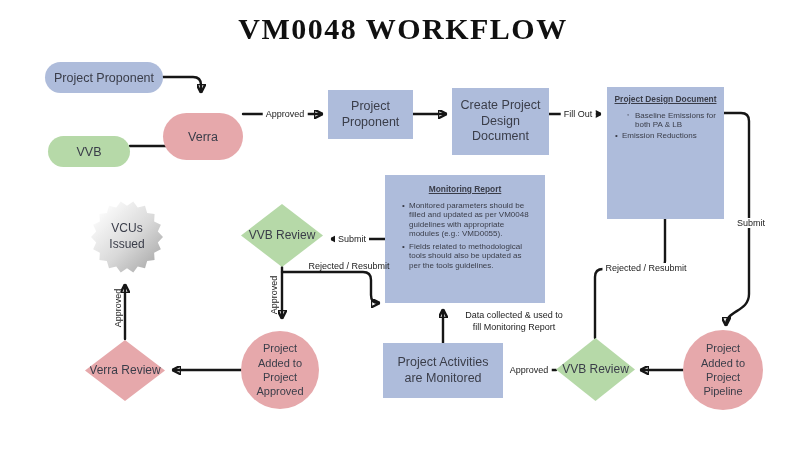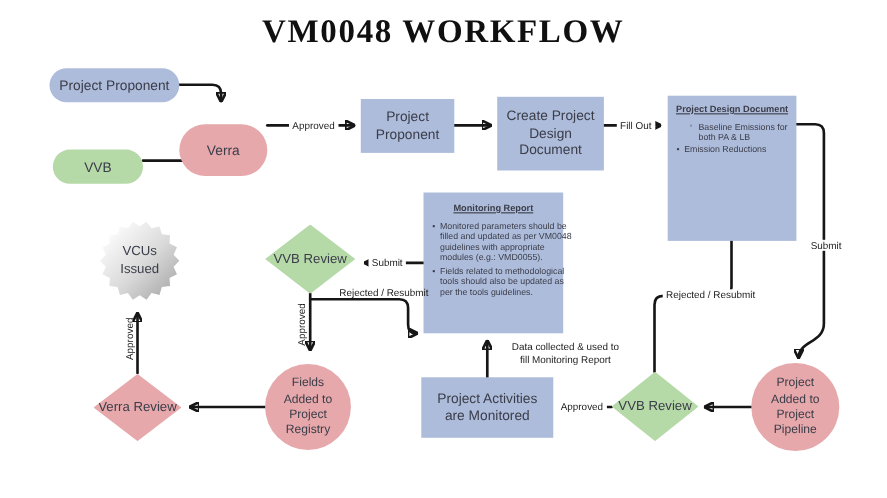--- a/index.html
+++ b/index.html
@@ -73,35 +73,35 @@
   <div class="docbox" style="left:607px;top:60px;width:117px;height:132px;margin-top:27px;">
     <h3>Project Design Document</h3>
     <ul class="b2">
       <li>Baseline Emissions for both PA &amp; LB</li>
     </ul>
     <ul class="b1">
       <li>Emission Reductions</li>
     </ul>
   </div>
 
-  <div class="docbox" style="left:385px;top:175px;width:127px;height:128px;padding-top:9px;">
+  <div class="docbox" style="left:385px;top:175px;width:160px;height:128px;padding-top:9px;">
     <h3>Monitoring Report</h3>
     <ul class="b1" style="width:128px;margin:0 auto;">
       <li style="margin-bottom:3px;">Monitored parameters should be filled and updated as per VM0048 guidelines with appropriate modules (e.g.: VMD0055).</li>
       <li>Fields related to methodological tools should also be updated as per the tools guidelines.</li>
     </ul>
   </div>
 
   <div class="node rect" style="left:383px;top:343px;width:120px;height:55px;">Project Activities are Monitored</div>
 
   <div class="node diamond greenbg" style="left:241px;top:204px;width:82px;height:63px;">VVB Review</div>
   <div class="node diamond greenbg" style="left:556px;top:338px;width:79px;height:63px;">VVB Review</div>
   <div class="node diamond pinkbg" style="left:85px;top:340px;width:80px;height:61px;">Verra Review</div>
 
-  <div class="node circle" style="left:241px;top:331px;width:78px;height:78px;padding:4px 8px;">Fields Added to Project Registry</div>
+  <div class="node circle" style="left:241px;top:331px;width:78px;height:78px;padding:4px 8px;">Project Added to Project Approved</div>
   <div class="node circle" style="left:683px;top:330px;width:80px;height:80px;padding:4px 8px;">Project Added to Project Pipeline</div>
 
   <div class="node badge" style="left: 91px; top: 201px; width: 72px; height: 72px; padding: 4px 12px; clip-path: polygon(50% 6.5%, 58.7% 0.8%, 64.9% 9.1%, 75% 6.7%, 78% 16.7%, 88.3% 17.9%, 87.7% 28.3%, 97% 32.9%, 92.8% 42.4%, 100% 50%, 92.8% 57.6%, 97% 67.1%, 87.7% 71.8%, 88.3% 82.1%, 78% 83.3%, 75% 93.3%, 64.9% 90.9%, 58.7% 99.2%, 50% 93.5%, 41.3% 99.2%, 35.1% 90.9%, 25% 93.3%, 22% 83.3%, 11.7% 82.1%, 12.3% 71.8%, 3% 67.1%, 7.2% 57.6%, 0% 50%, 7.2% 42.4%, 3% 32.9%, 12.3% 28.3%, 11.7% 17.9%, 22% 16.7%, 25% 6.7%, 35.1% 9.1%, 41.3% 0.8%);">VCUs Issued</div>
 
   <div class="lbl bg" style="left:285px;top:114px;">Approved</div>
   <div class="lbl bg" style="left:578px;top:114px;">Fill Out</div>
   <div class="lbl bg" style="left:751px;top:223px;">Submit</div>
   <div class="lbl bg" style="left:646px;top:268px;">Rejected / Resubmit</div>
   <div class="lbl bg" style="left:529px;top:370px;">Approved</div>
   <div class="lbl two" style="left:490px;top:322px;">Data collected &amp; used to

